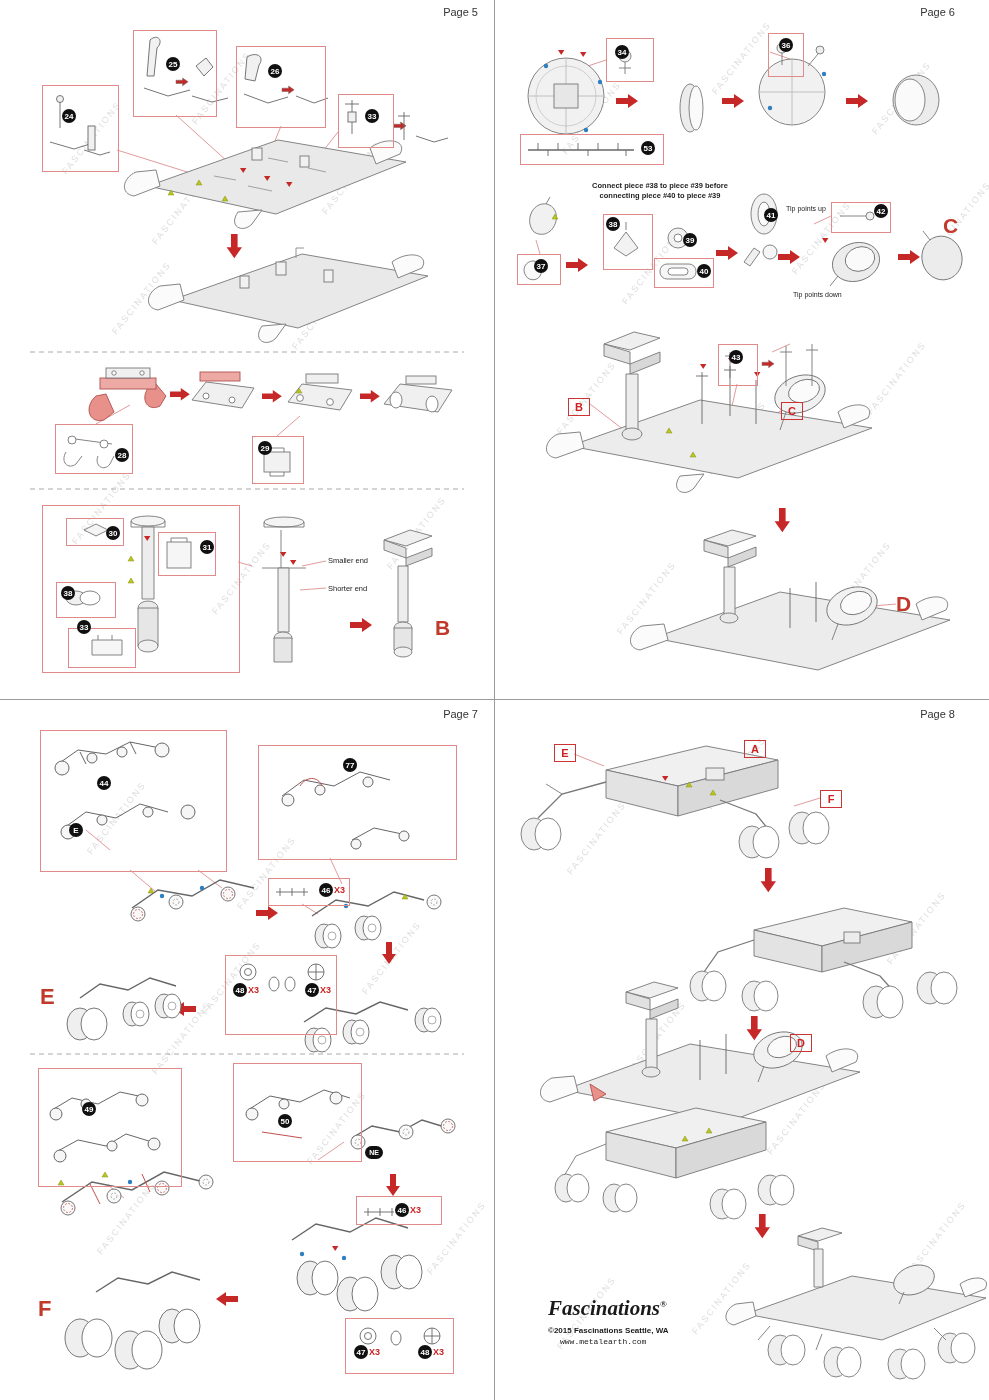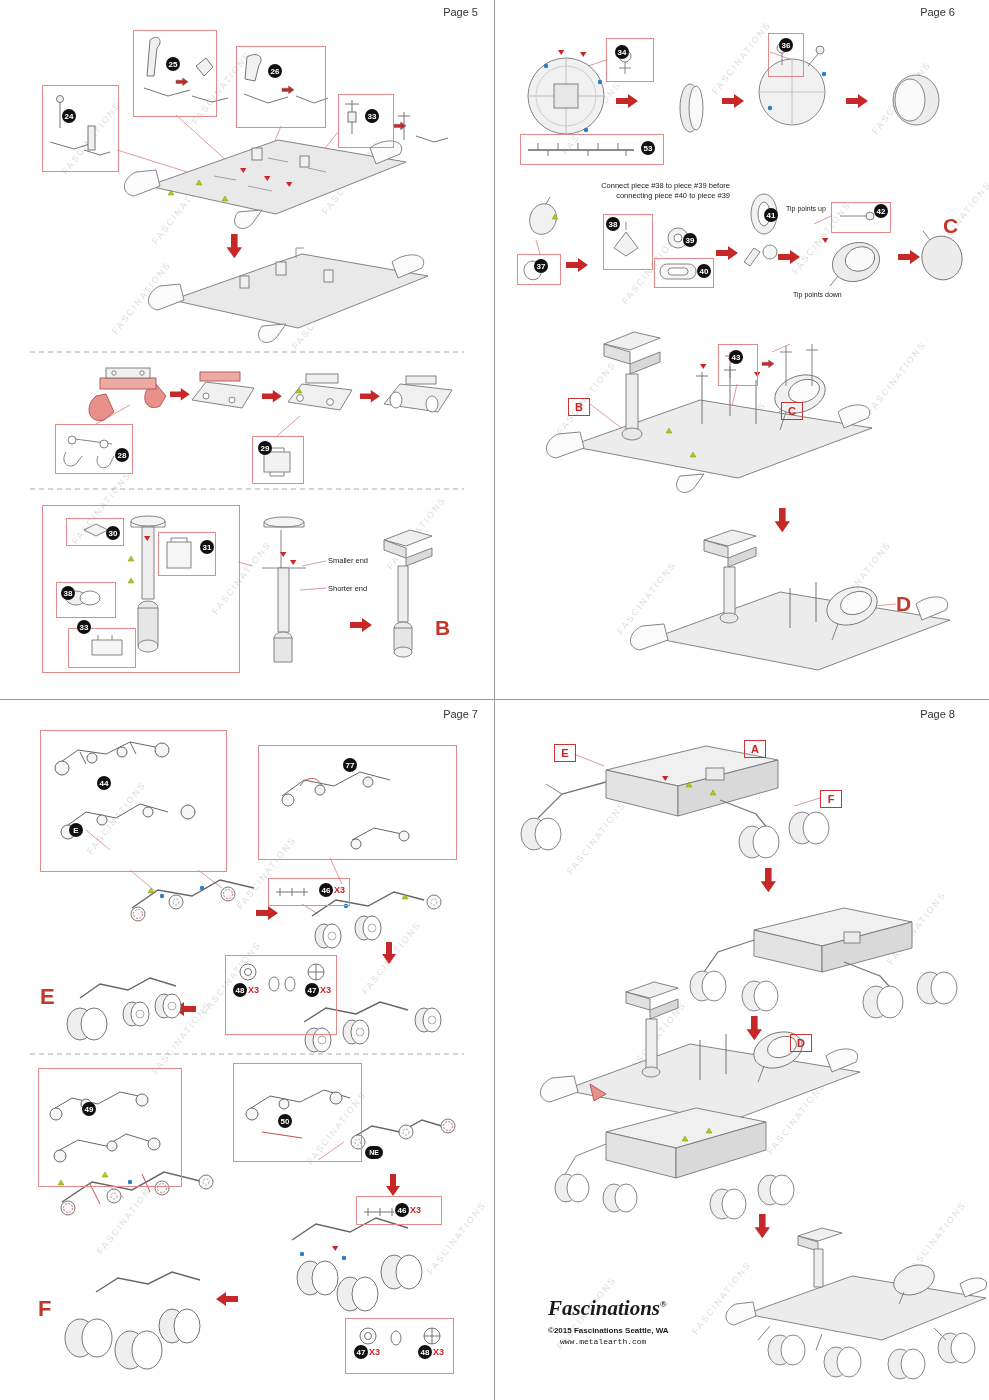--- a/index.html
+++ b/index.html
@@ -13,21 +13,21 @@
   .art { position:absolute; left:0; top:0; z-index:1; }
   .callout { position:absolute; border:1px solid #e08a8a; z-index:2; background:transparent; }
   .badge { position:absolute; z-index:3; width:14px; height:14px; border-radius:50%; background:#101010; color:#fff;
            font-size:8px; font-weight:bold; display:flex; align-items:center; justify-content:center; }
   .badge.wide { width:18px; height:13px; border-radius:7px; font-size:7px; }
   .x3 { position:absolute; z-index:3; color:#cc2222; font-size:9px; font-weight:bold; }
   .big-letter { position:absolute; z-index:3; color:#c0392b; font-size:21px; font-weight:bold; }
   .letter-box { position:absolute; z-index:3; border:1px solid #cc3333; color:#cc2222; font-size:11px; font-weight:bold;
                 width:20px; height:16px; display:flex; align-items:center; justify-content:center; }
   .anno { position:absolute; z-index:3; font-size:7.5px; color:#222; white-space:nowrap; }
-  .note { position:absolute; z-index:3; font-size:7.5px; color:#222; text-align:right; line-height:1.3; }
+  .note { position:absolute; z-index:3; font-size:7.5px; color:#222; text-align:center; line-height:1.3;font-weight:bold; }
   .watermark { position:absolute; z-index:0; color:#dedede; font-size:9px; letter-spacing:2px;
                transform:rotate(-52deg); transform-origin:left top; white-space:nowrap; }
   .footer-brand { position:absolute; z-index:3; font-family:"Liberation Serif",serif; font-style:italic; font-weight:bold;
                   font-size:21px; color:#1a1a1a; }
   .footer-brand sup { font-size:9px; }
   .footer-small { position:absolute; z-index:3; font-size:8px; font-weight:bold; color:#1a1a1a; }
   .footer-smaller { position:absolute; z-index:3; font-size:8px; color:#1a1a1a;font-family:Liberation Mono, monospace; }
 </style>
 </head>
 <body>

